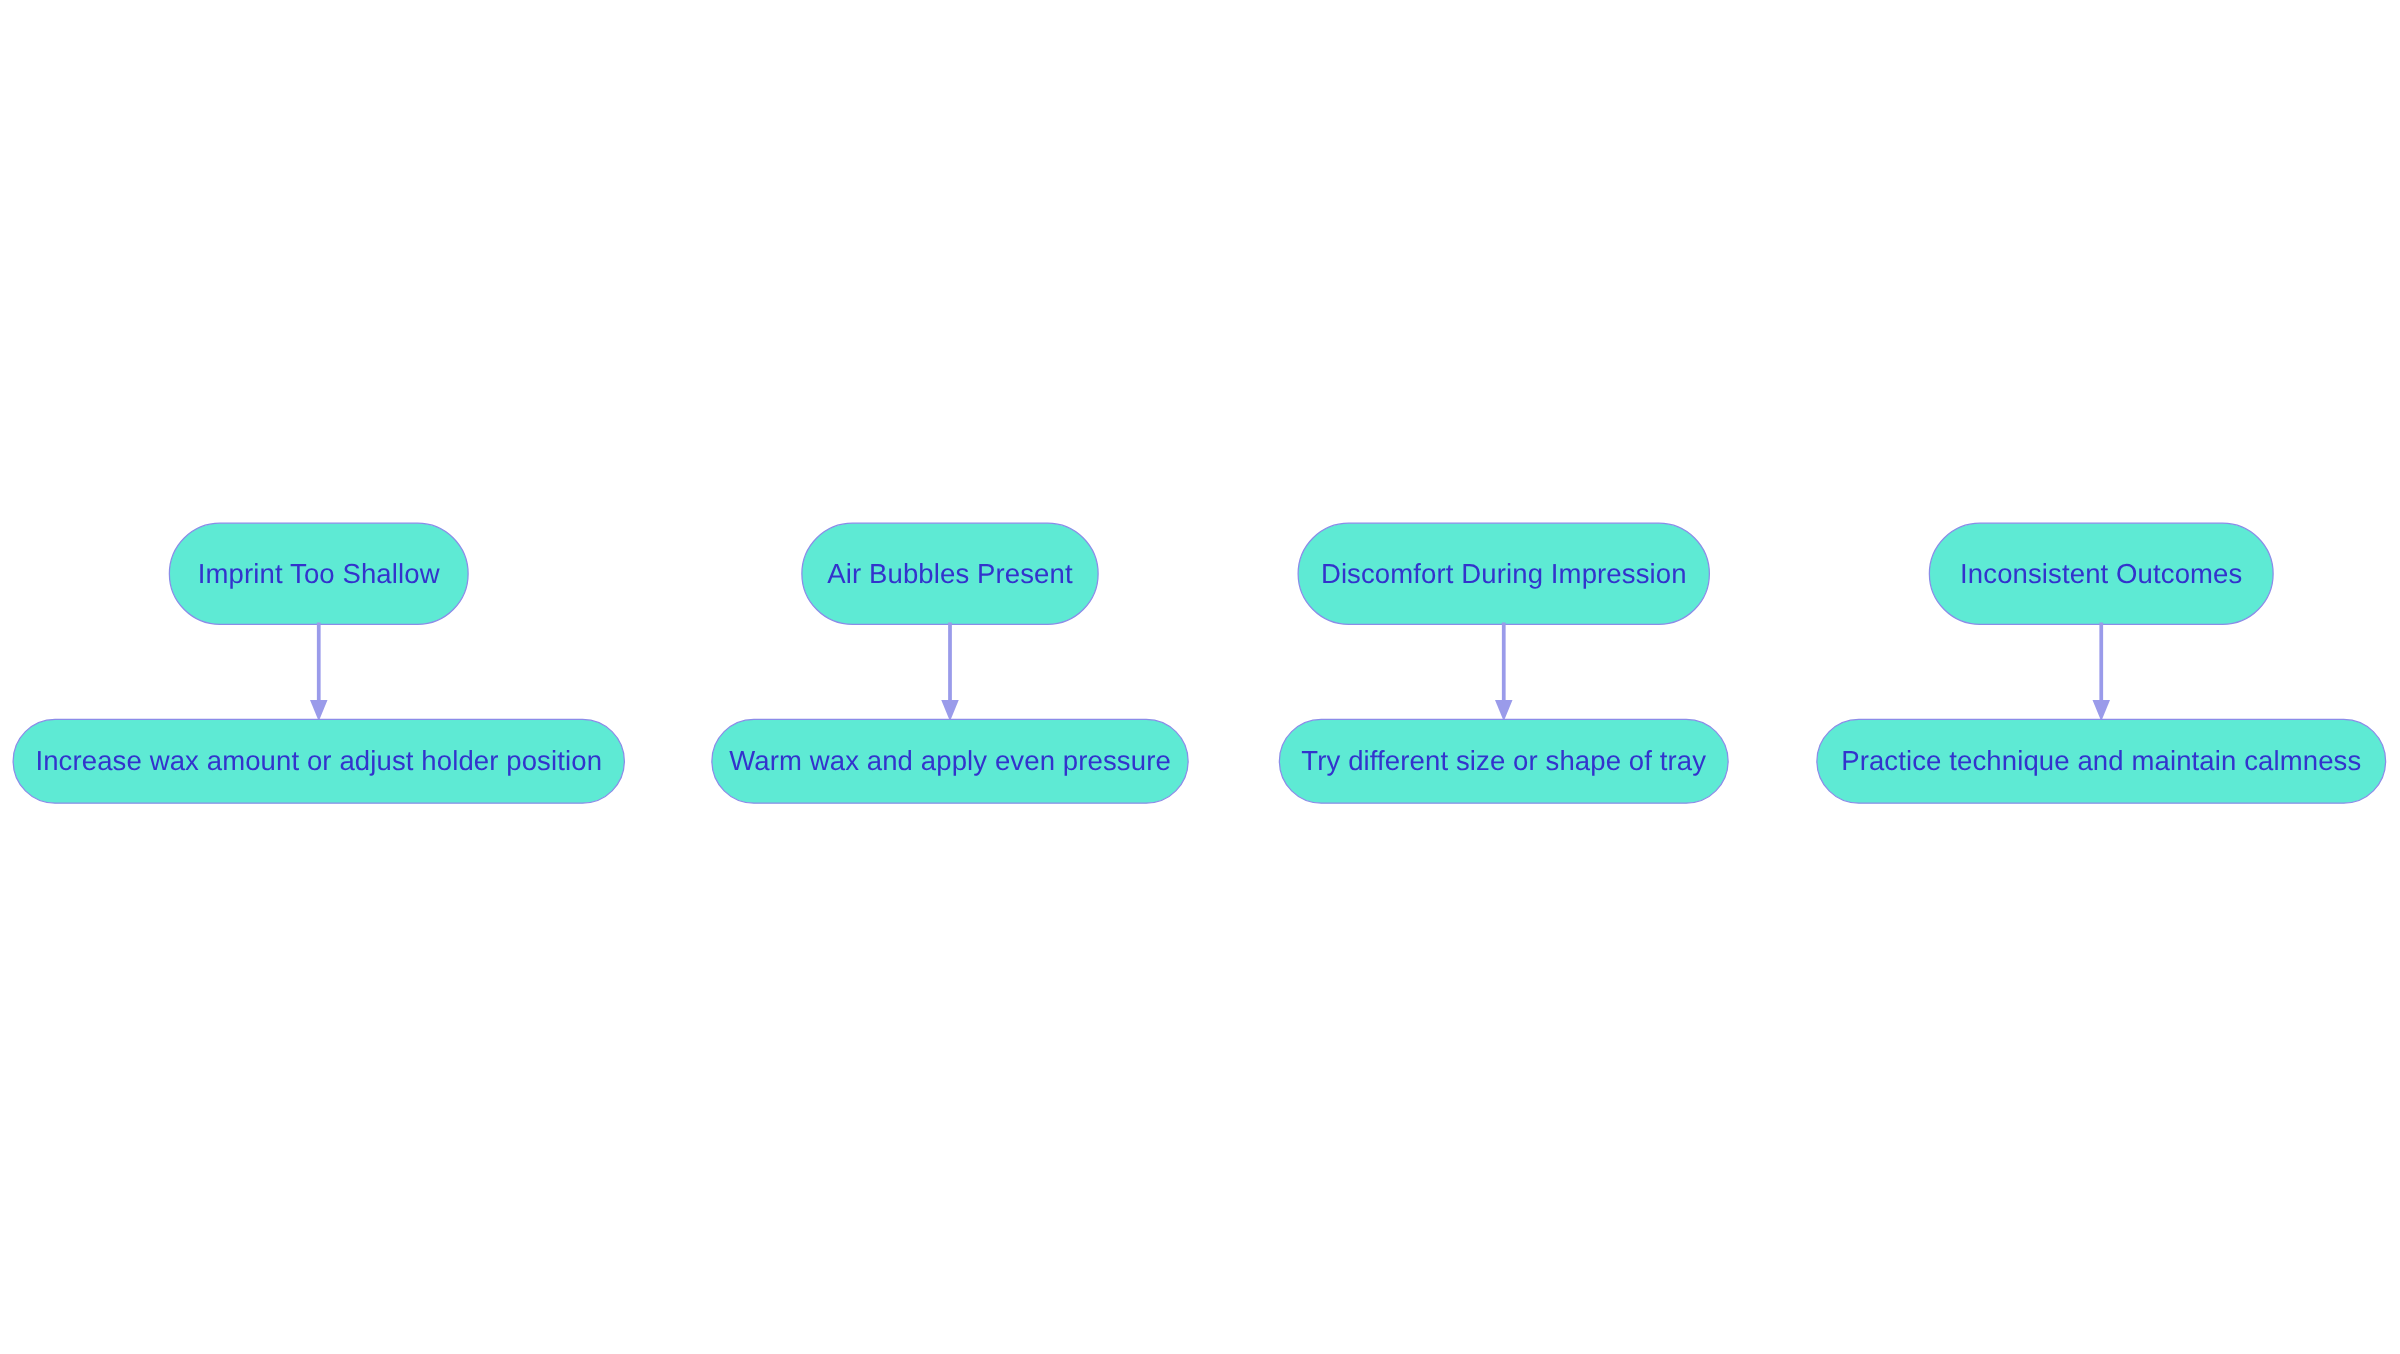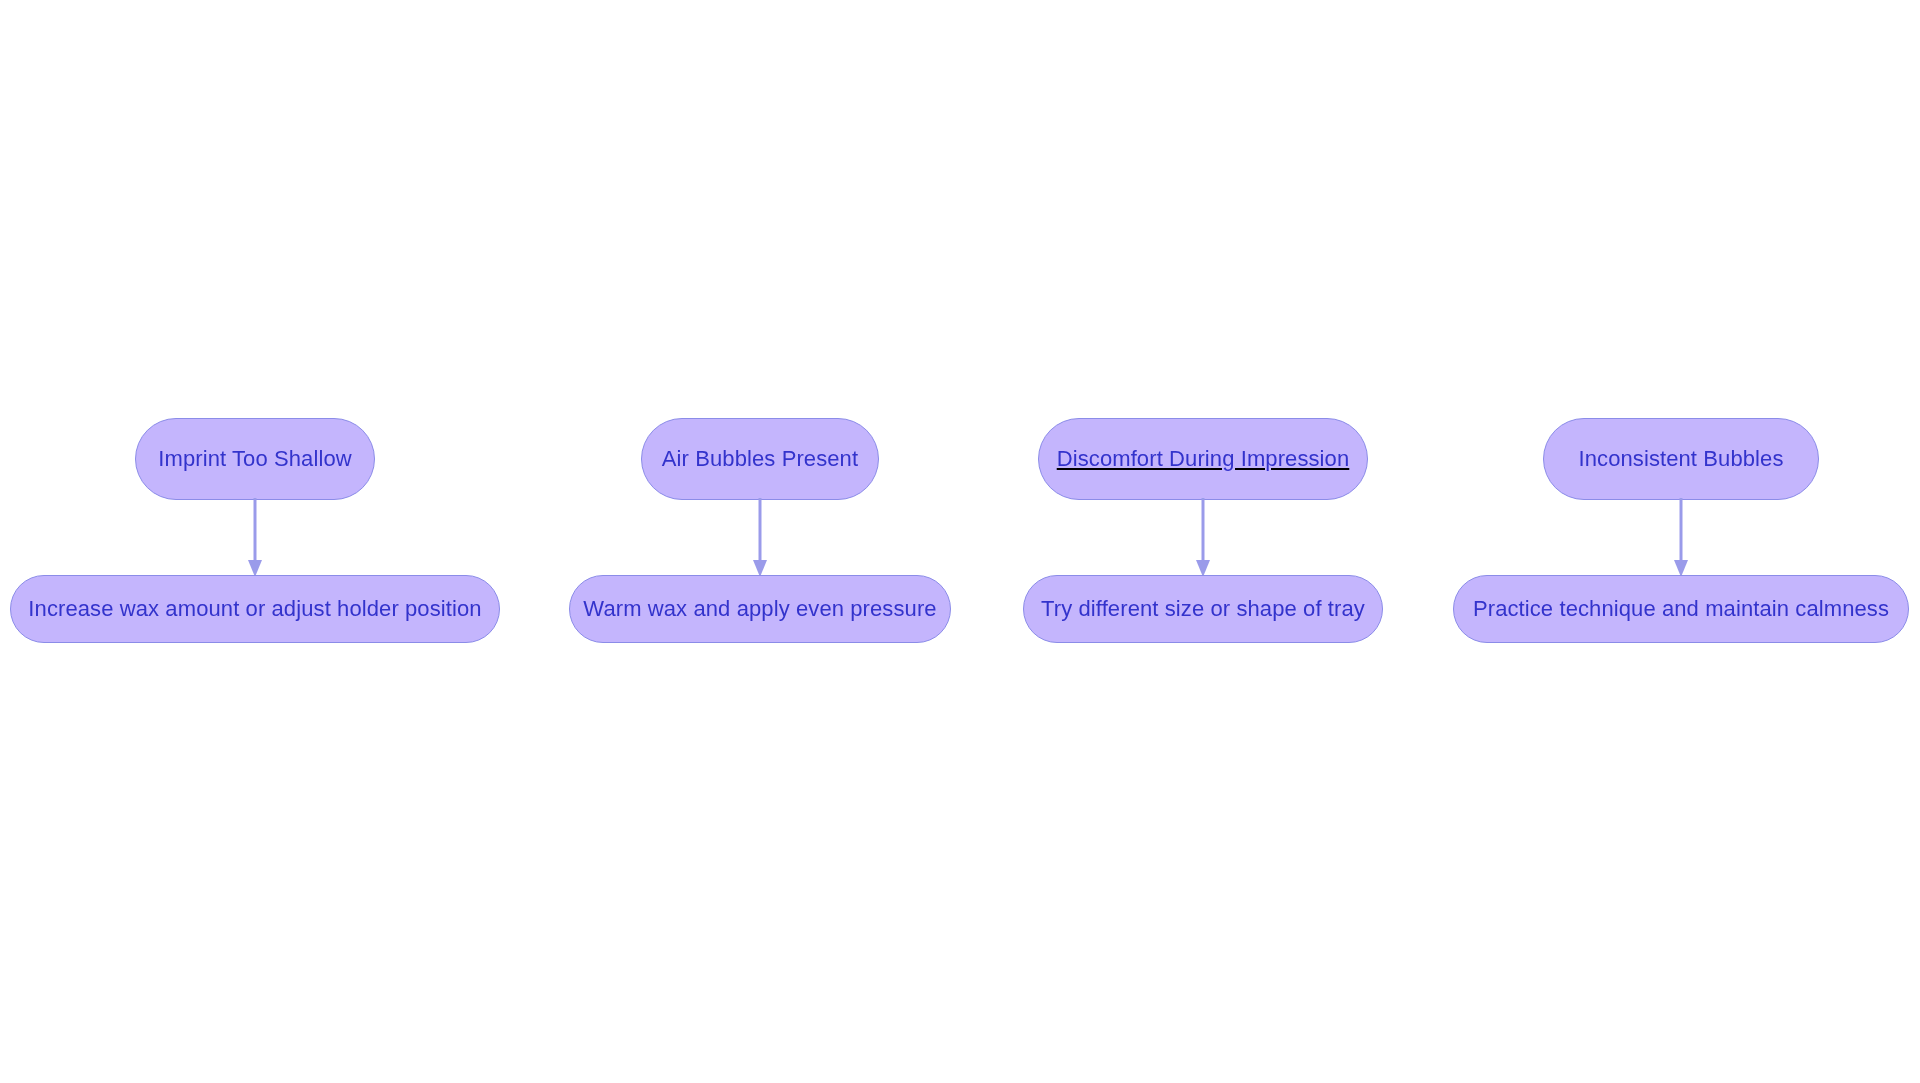--- a/index.html
+++ b/index.html
@@ -29,21 +29,21 @@
     width: 0;
   }
 
   
   .node {
     position: absolute;
     box-sizing: border-box;
     display: flex;
     align-items: center;
     justify-content: center;
-    background: #c4b5fd;
+    background: #5eead4;
     border: 1.6px solid #8b8ce8;
     border-radius: 999px;
     text-align: center;
     padding: 0 22px;
   }
   .node-label {
     color: #3333cc;
     font-family: "Liberation Sans", sans-serif;
     font-size: 22px;
     font-weight: 400;
@@ -110,39 +110,39 @@
         <polygon points="1,62 15,62 8,79" fill="#9a9bea"></polygon>
       </svg>
     </div>
 
     <div class="node solution-node" style="width:382px; left:-191px;text-align:center;">
       <span class="node-label">Warm wax and apply even pressure</span>
     </div>
   </div>
 
   <div class="flow-column" style="left:1203px;">
-    <div class="node problem-node" style="width:330px; left:-165px;text-decoration:underline;">
+    <div class="node problem-node" style="width:330px; left:-165px;">
       <span class="node-label">Discomfort During Impression</span>
     </div>
 
     <div class="connector" style="left:0px;">
       <svg viewBox="0 0 16 79" xmlns="http://www.w3.org/2000/svg" aria-hidden="true">
         <line x1="8" y1="0" x2="8" y2="64" stroke="#9a9bea" stroke-width="3"></line>
         <polygon points="1,62 15,62 8,79" fill="#9a9bea"></polygon>
       </svg>
     </div>
 
     <div class="node solution-node" style="width:360px; left:-180px;justify-content:center;">
       <span class="node-label">Try different size or shape of tray</span>
     </div>
   </div>
 
   <div class="flow-column" style="left:1681px;">
     <div class="node problem-node" style="width:276px; left:-138px;">
-      <span class="node-label">Inconsistent Bubbles</span>
+      <span class="node-label">Inconsistent Outcomes</span>
     </div>
 
     <div class="connector" style="left:0px;">
       <svg viewBox="0 0 16 79" xmlns="http://www.w3.org/2000/svg" aria-hidden="true">
         <line x1="8" y1="0" x2="8" y2="64" stroke="#9a9bea" stroke-width="3"></line>
         <polygon points="1,62 15,62 8,79" fill="#9a9bea"></polygon>
       </svg>
     </div>
 
     <div class="node solution-node" style="width:456px; left:-228px;">

